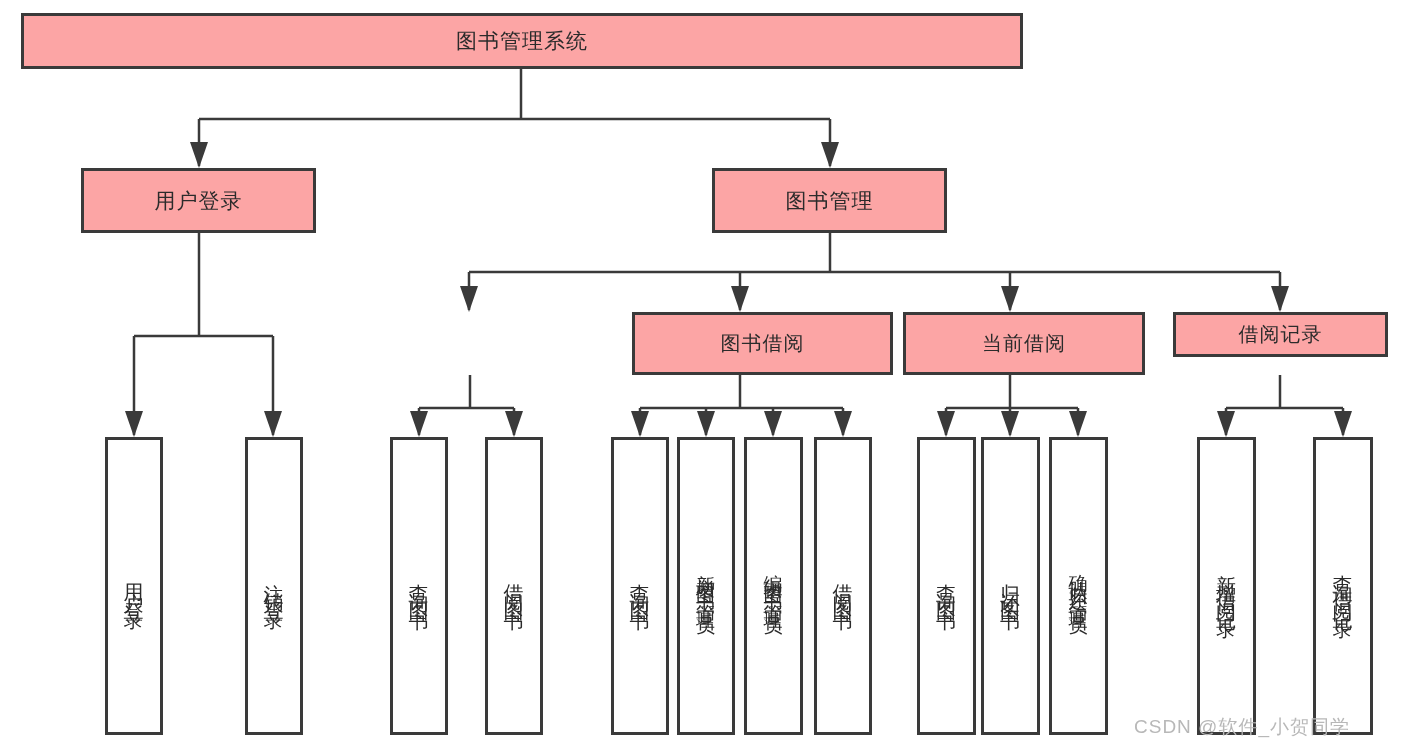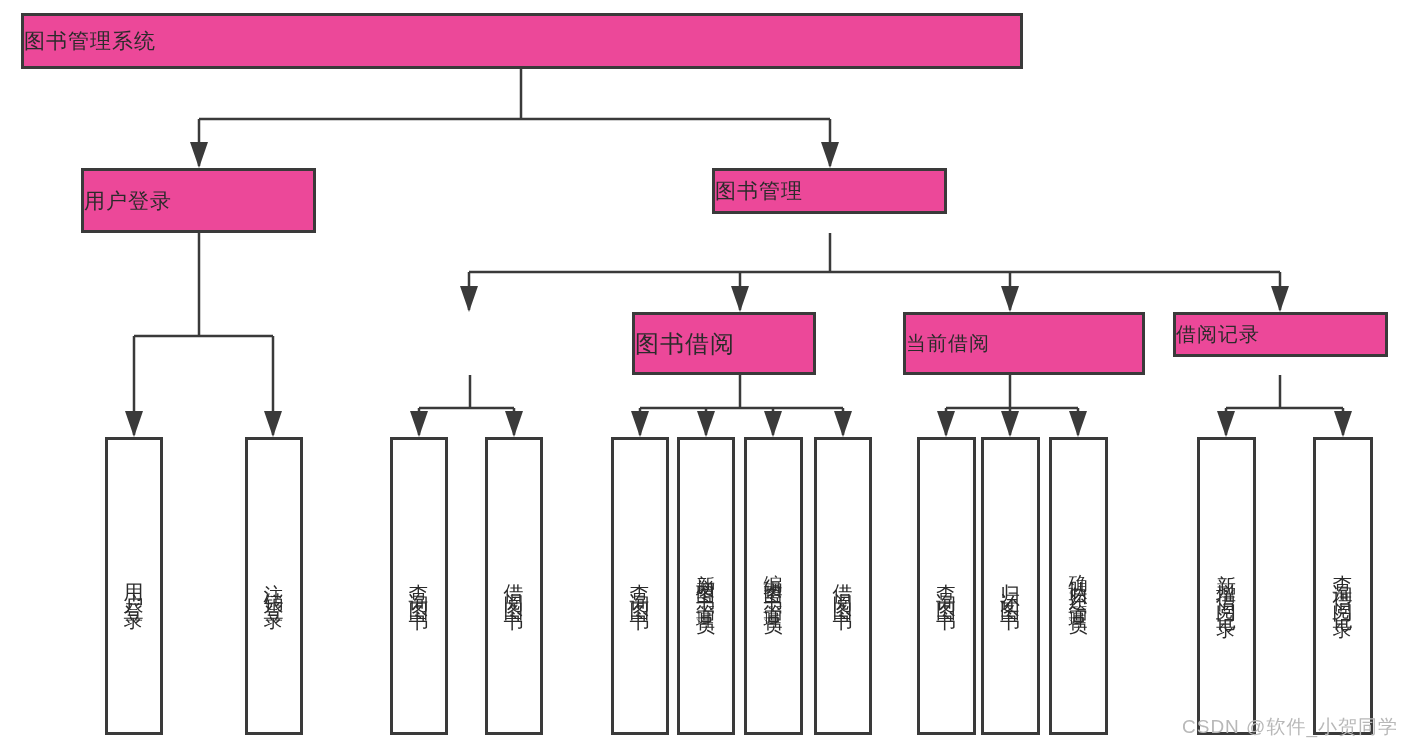--- a/index.html
+++ b/index.html
@@ -19,24 +19,24 @@
     position: absolute;
     left: 0;
     top: 0;
     width: 1405px;
     height: 747px;
   }
   .box {
     position: absolute;
     box-sizing: border-box;
     border: 3px solid #3a3a3a;
-    background: #ec4899;
+    background: #fca5a5;
     display: flex;
     align-items: center;
-    justify-content: flex-start;
+    justify-content: center;
     color: #2b2b2b;
     font-size: 21px;
     letter-spacing: 1px;
     white-space: nowrap;
     z-index: 2;
   }
   .vbox {
     position: absolute;
     box-sizing: border-box;
     border: 3px solid #3a3a3a;
@@ -58,21 +58,20 @@
   }
   .watermark {
     position: absolute;
     left: 1134px;
     top: 714px;
     font-size: 19px;
     color: #b8b8b8;
     white-space: nowrap;
     z-index: 3;
     letter-spacing: 1px;
-    margin-left: 48px;
   }
 </style>
 </head>
 <body>
 
 <div class="canvas">
 
   <svg class="connectors" width="1405" height="747" viewBox="0 0 1405 747" xmlns="http://www.w3.org/2000/svg">
     <defs>
       <marker id="arrow" markerUnits="userSpaceOnUse" markerWidth="26" markerHeight="20" refX="24" refY="9" orient="auto">
@@ -123,25 +122,25 @@
     </g>
   </svg>
 
   <div class="box" style="left:21px; top:13px; width:1002px; height:56px;">
     <span>图书管理系统</span>
   </div>
 
   <div class="box" style="left:81px; top:168px; width:235px; height:65px;">
     <span>用户登录</span>
   </div>
-  <div class="box" style="left:712px; top:168px; width:235px; height:46px;font-family:Liberation Serif, serif;">
+  <div class="box" style="left:712px; top:168px; width:235px; height:65px;font-family:Liberation Serif, serif;">
     <span>图书管理</span>
   </div>
 
-  <div class="box" style="left:632px; top:312px; width:184px; height:63px; font-size:24px;">
+  <div class="box" style="left:632px; top:312px; width:261px; height:63px; font-size:20px;">
     <span>图书借阅</span>
   </div>
   <div class="box" style="left:903px; top:312px; width:242px; height:63px; font-size:20px;">
     <span>当前借阅</span>
   </div>
   <div class="box" style="left:1173px; top:312px; width:215px; height:45px; font-size:20px;">
     <span>借阅记录</span>
   </div>
 
   <div class="vbox" style="left:105px; width:58px;">

